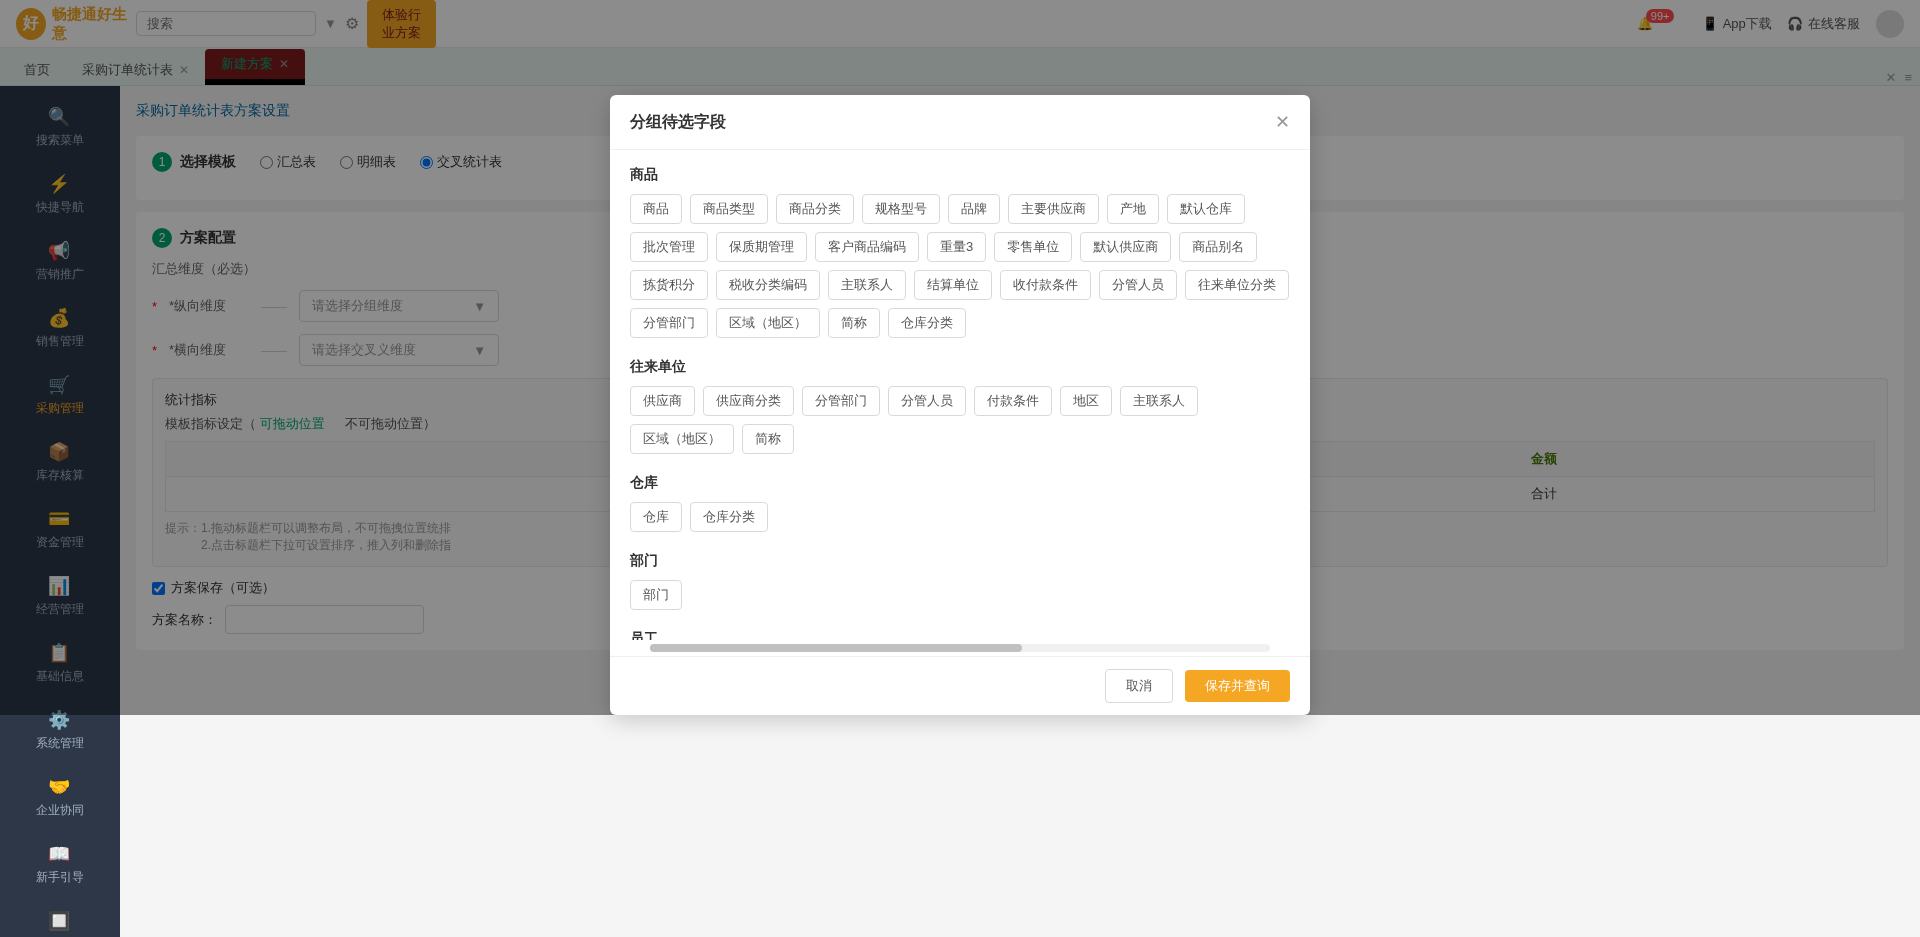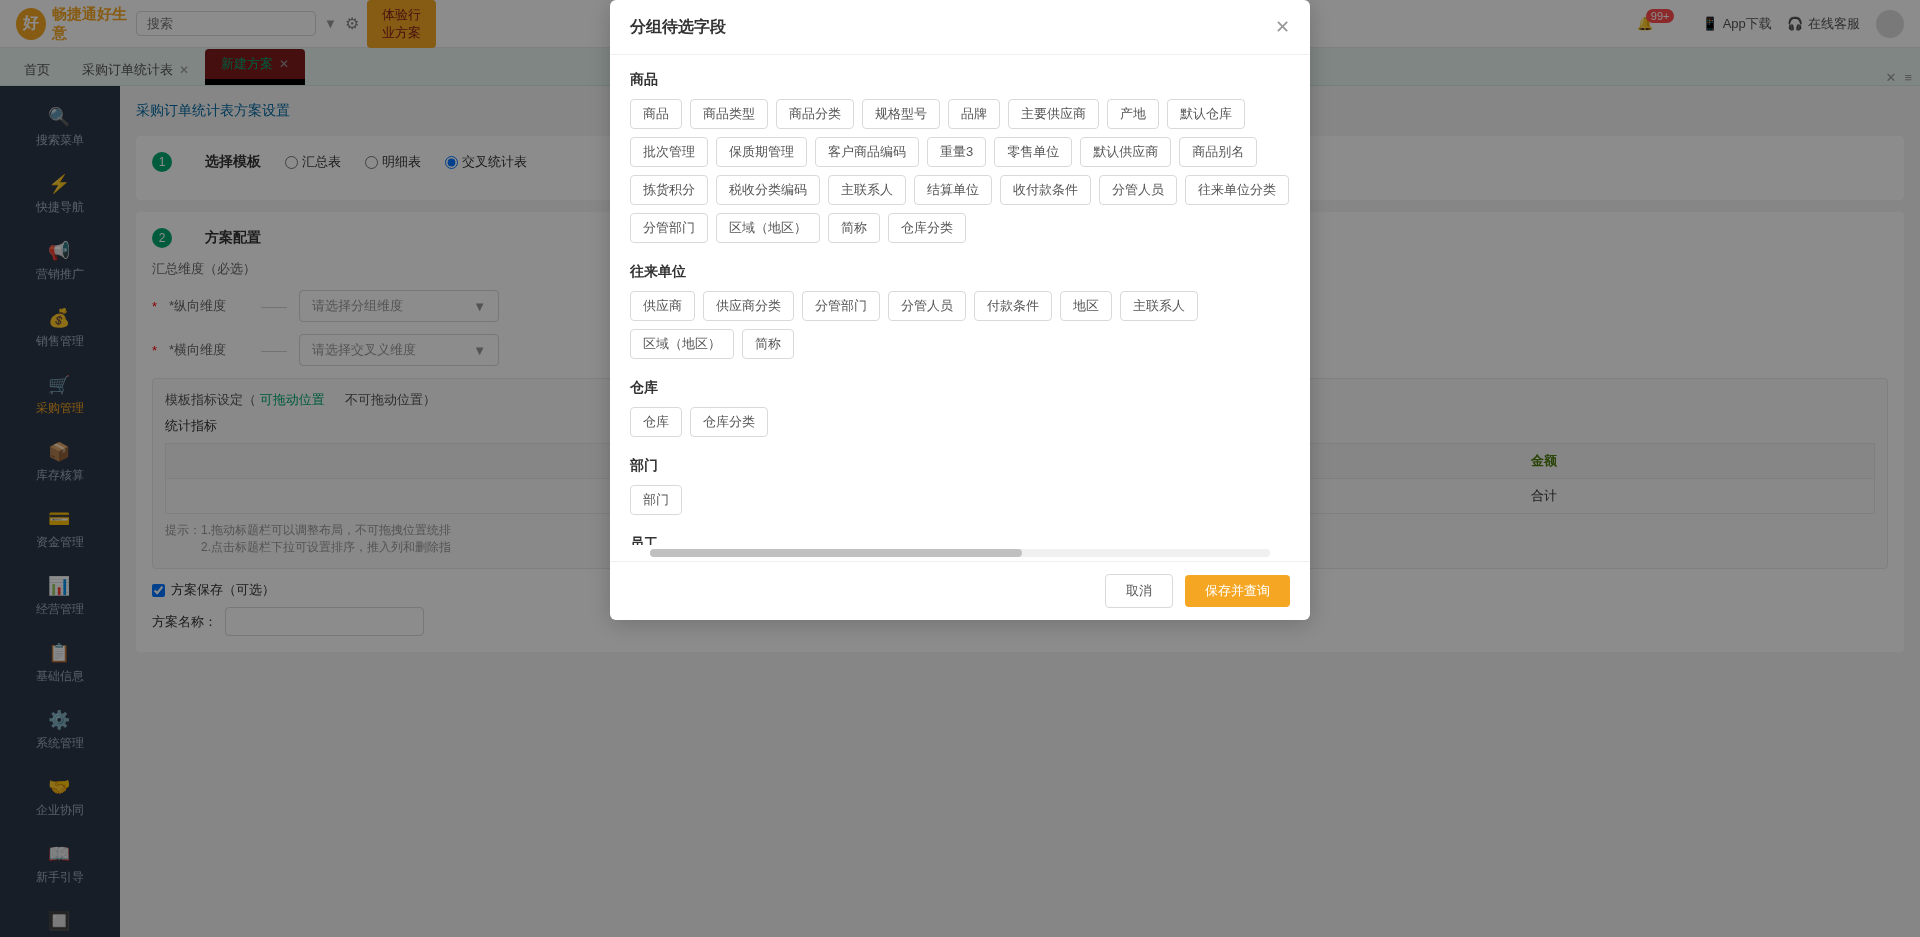--- a/index.html
+++ b/index.html
@@ -30,39 +30,39 @@
     .sidebar-item { display: flex; flex-direction: column; align-items: center; padding: 12px 8px; cursor: pointer; color: #a0aec0; font-size: 12px; gap: 4px; }
     .sidebar-item.active { color: #f5a623; }
     .sidebar-item-icon { font-size: 18px; }
 
     
     .content-area { flex: 1; padding: 16px; background: #f5f5f5; overflow: auto; position: relative; }
     .page-title { font-size: 14px; color: #0369a1; margin-bottom: 16px; }
     .section-card { background: white; border-radius: 4px; padding: 16px; margin-bottom: 12px; }
     .step-header { display: flex; align-items: center; gap: 8px; margin-bottom: 12px; }
     .step-num { background: #00a870; color: white; border-radius: 50%; width: 20px; height: 20px; display: flex; align-items: center; justify-content: center; font-size: 12px; flex-shrink: 0; }
-    .step-label { font-weight: bold; font-size: 14px; margin-left: 25px; }
+    .step-label { font-weight: bold; font-size: 14px; }
     .radio-group { display: flex; gap: 24px; align-items: center; }
     .radio-item { display: flex; align-items: center; gap: 4px; cursor: pointer; }
     .field-row { display: flex; align-items: center; gap: 12px; margin-bottom: 12px; }
     .field-label { color: #666; min-width: 80px; }
     .required-mark { color: red; }
     .select-box { border: 1px solid #d9d9d9; border-radius: 4px; padding: 6px 12px; min-width: 200px; color: #999; display: flex; align-items: center; justify-content: space-between; cursor: pointer; }
     .dim-divider { color: #ccc; }
     .template-settings { background: #f9f9f9; border: 1px solid #e8e8e8; border-radius: 4px; padding: 12px; margin-top: 8px; }
     .stats-table { width: 100%; border-collapse: collapse; margin-top: 8px; }
     .stats-table th, .stats-table td { border: 1px solid #e8e8e8; padding: 8px 12px; text-align: center; font-size: 13px; }
     .stats-table th { background: #f5f5f5; color: #4d7c0f; }
     .qty-header { display: flex; align-items: center; gap: 4px; justify-content: center; }
     .save-checkbox { display: flex; align-items: center; gap: 6px; margin-top: 12px; }
     .scheme-name-row { display: flex; align-items: center; gap: 8px; margin-top: 8px; }
     .scheme-name-input { border: 1px solid #d9d9d9; border-radius: 4px; padding: 6px 10px; min-width: 180px; }
 
     
-    .overlay { position: fixed; top: 0; left: 0; width: 1920px; height: 937px; background: rgba(0,0,0,0.45); z-index: 100; display: flex; align-items: flex-start; justify-content: center; }
+    .overlay { position: fixed; top: 0; left: 0; width: 1920px; height: 715px; background: rgba(0,0,0,0.45); z-index: 100; display: flex; align-items: flex-end; justify-content: center; }
 
     
     .modal { background: white; border-radius: 6px; width: 700px; max-height: 620px; display: flex; flex-direction: column; box-shadow: 0 4px 24px rgba(0,0,0,0.2); position: relative; }
     .modal-header { display: flex; align-items: center; justify-content: space-between; padding: 16px 20px; border-bottom: 1px solid #f0f0f0; flex-shrink: 0; }
     .modal-title { font-size: 16px; font-weight: bold; color: #333; }
     .modal-close { cursor: pointer; color: #999; font-size: 18px; }
     .modal-body { flex: 1; overflow-y: auto; padding: 16px 20px; }
     .modal-footer { display: flex; align-items: center; justify-content: flex-end; gap: 12px; padding: 12px 20px; border-top: 1px solid #f0f0f0; flex-shrink: 0; }
 
     
@@ -236,27 +236,27 @@
         <span class="required-mark">*</span>
         <span class="field-label">*横向维度</span>
         <span class="dim-divider">——</span>
         <div class="select-box">
           <span>请选择交叉义维度</span>
           <span>▼</span>
         </div>
       </div>
 
       <div class="template-settings">
+        <div style="font-size:13px; color:#333; margin-bottom:6px;">统计指标</div>
         <div style="margin-bottom:8px; font-size:13px; color:#555;">
           <span>模板指标设定（</span>
           <span style="color:#00a870; cursor:pointer;">可拖动位置</span>
           <span>　</span>
           <span>不可拖动位置）</span>
         </div>
-        <div style="font-size:13px; color:#333; margin-bottom:6px;">统计指标</div>
         <table class="stats-table">
           <thead>
             <tr>
               <th>
                 <div class="qty-header">
                   <span>主数量</span>
                   <span style="cursor:pointer;">▼</span>
                 </div>
               </th>
               <th>金额</th>

